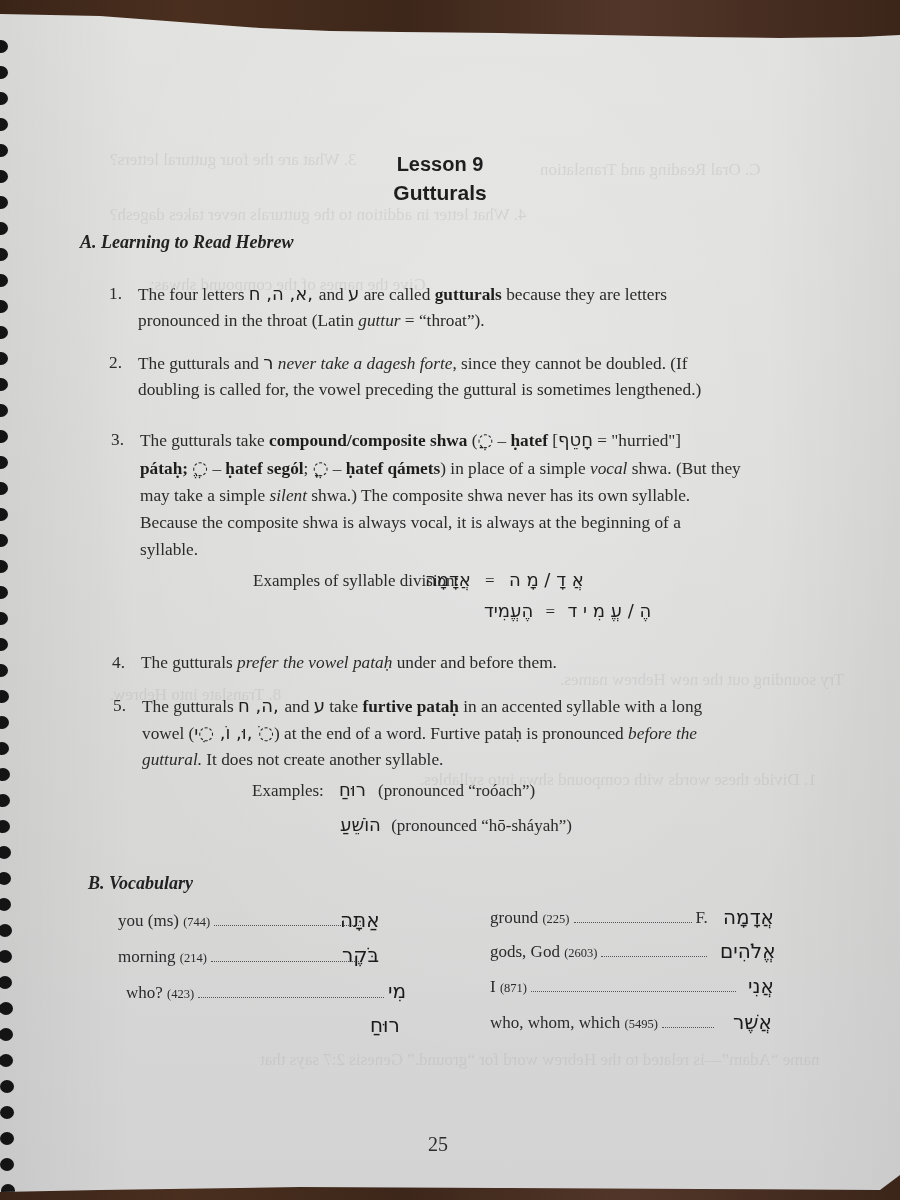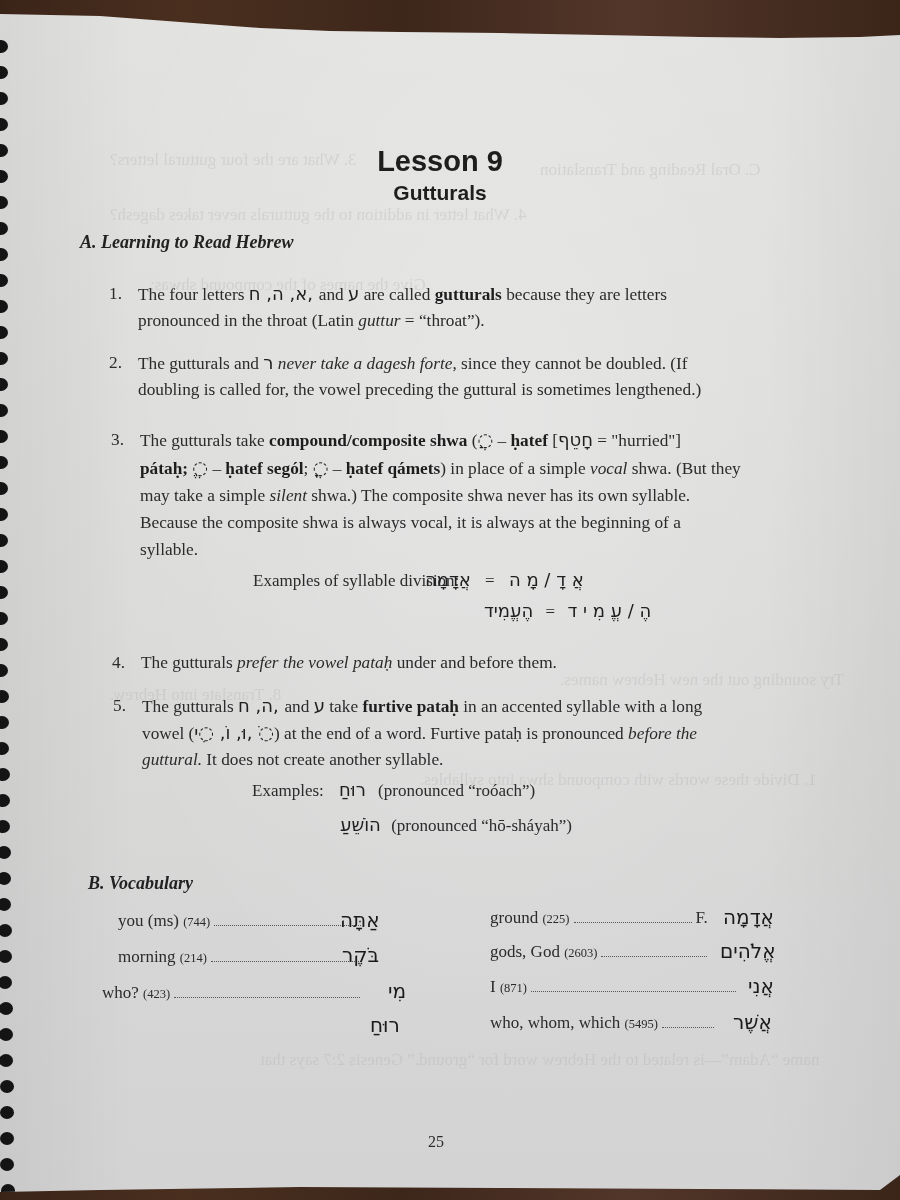--- a/index.html
+++ b/index.html
@@ -27,38 +27,38 @@
   }
   .ghost {
     position:absolute; color:#a8a8a8; opacity:0.28; font-size:17px;
     white-space:nowrap; transform:scaleX(-1);
   }
   .title {
     position:absolute; left:0; width:880px; text-align:center;
     font-family:"Liberation Sans","DejaVu Sans",sans-serif; font-weight:bold;
     color:#1e1e1e;
   }
-  .t1 { top:145px; font-size:29px; }
+  .t1 { top:153px; font-size:20px; }
   .t2 { top:181px; font-size:21px; font-weight:bold; }
   .sec {
     position:absolute; font-style:italic; font-weight:bold; font-size:18px; color:#222;
   }
   .para {
     position:absolute; font-size:17.3px; line-height:26px; color:#2b2b2b;
   }
   .num { position:absolute; left:-29px; }
   .heb { font-family:"DejaVu Sans","Liberation Sans",sans-serif; font-size:18px; direction:rtl; unicode-bidi:isolate; color:#1f1f1f; }
   .b { font-weight:bold; color:#1d1d1d; }
   .i { font-style:italic; }
   .ex { position:absolute; font-size:17px; color:#2b2b2b; white-space:nowrap; }
   .vocab-row { position:absolute; font-size:17px; white-space:nowrap; color:#2b2b2b; }
   .freq { font-size:12.5px; }
   .dots { display:inline-block; border-bottom:1.5px dotted #555; vertical-align:baseline; height:1px; margin:0 4px; }
   .vheb { position:absolute; font-family:"DejaVu Sans",sans-serif; font-size:20px; direction:rtl; color:#1a1a1a; white-space:nowrap; }
-  .pageno { position:absolute; left:428px; top:1133px; font-size:16px; color:#2b2b2b; }
+  .pageno { position:absolute; left:428px; top:1133px; font-size:20px; color:#2b2b2b; }
 </style>
 </head>
 <body>
 
 <div class="page">
   <div class="shade"></div>
 
   <div class="ghost" style="left:110px;top:150px;">3. What are the four guttural letters?</div>
   <div class="ghost" style="left:540px;top:160px;">C. Oral Reading and Translation</div>
   <div class="ghost" style="left:110px;top:205px;">4. What letter in addition to the gutturals never takes dagesh?</div>
@@ -177,21 +177,21 @@
   </div>
 
   <div class="sec" style="left:88px;top:873px;">B. Vocabulary</div>
 
   <div class="vocab-row" style="left:118px;top:911px;"><span>you (ms)</span> <span class="freq">(744)</span><span class="dots" style="width:147px"></span></div>
   <div class="vheb" style="left:340px;top:908px;">אַתָּה</div>
 
   <div class="vocab-row" style="left:118px;top:947px;"><span>morning</span> <span class="freq">(214)</span><span class="dots" style="width:150px"></span></div>
   <div class="vheb" style="left:342px;top:943px;">בֹּקֶר</div>
 
-  <div class="vocab-row" style="left:102px;top:983px;"><span>who?</span> <span class="freq">(423)</span><span class="dots" style="width:186px"></span></div>
+  <div class="vocab-row" style="left:126px;top:983px;"><span>who?</span> <span class="freq">(423)</span><span class="dots" style="width:186px"></span></div>
   <div class="vheb" style="left:388px;top:979px;">מִי</div>
 
   <div class="vheb" style="left:370px;top:1013px;">רוּחַ</div>
 
   <div class="vocab-row" style="left:490px;top:908px;"><span>ground</span> <span class="freq">(225)</span><span class="dots" style="width:118px"></span><span>F.</span></div>
   <div class="vheb" style="left:723px;top:905px;">אֲדָמָה</div>
 
   <div class="vocab-row" style="left:490px;top:942px;"><span>gods, God</span> <span class="freq">(2603)</span><span class="dots" style="width:106px"></span></div>
   <div class="vheb" style="left:720px;top:939px;">אֱלֹהִים</div>
 

